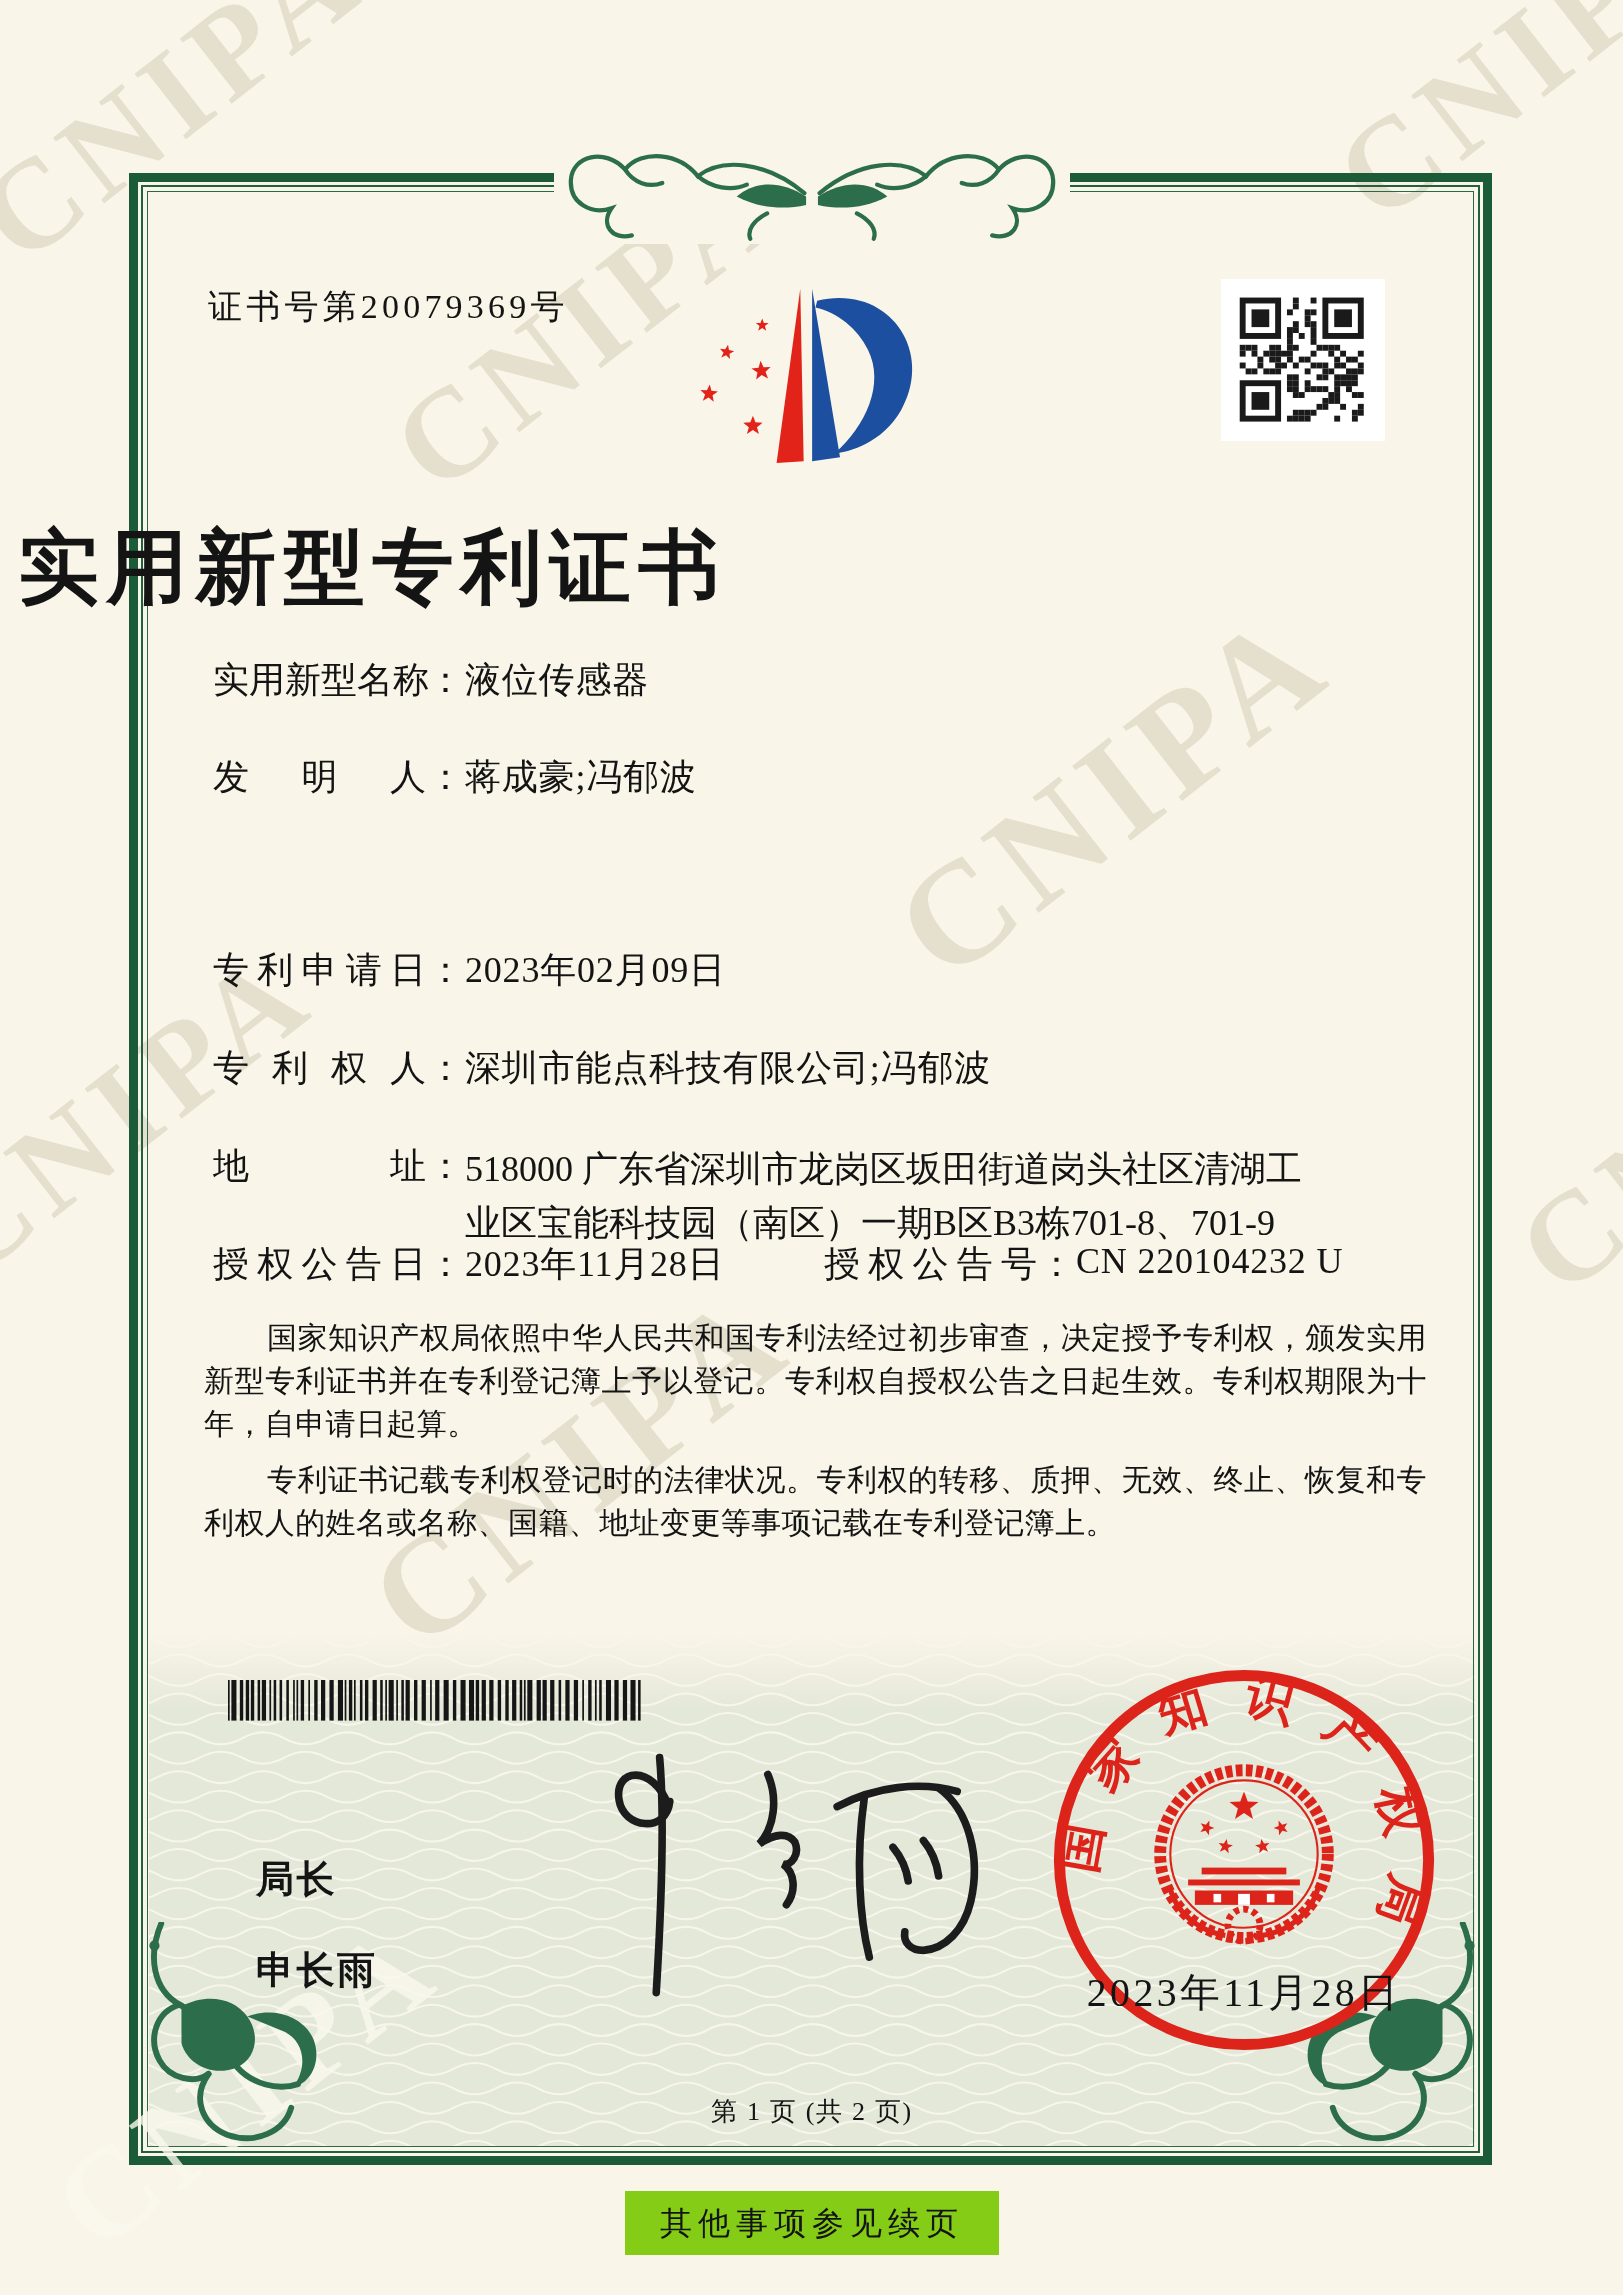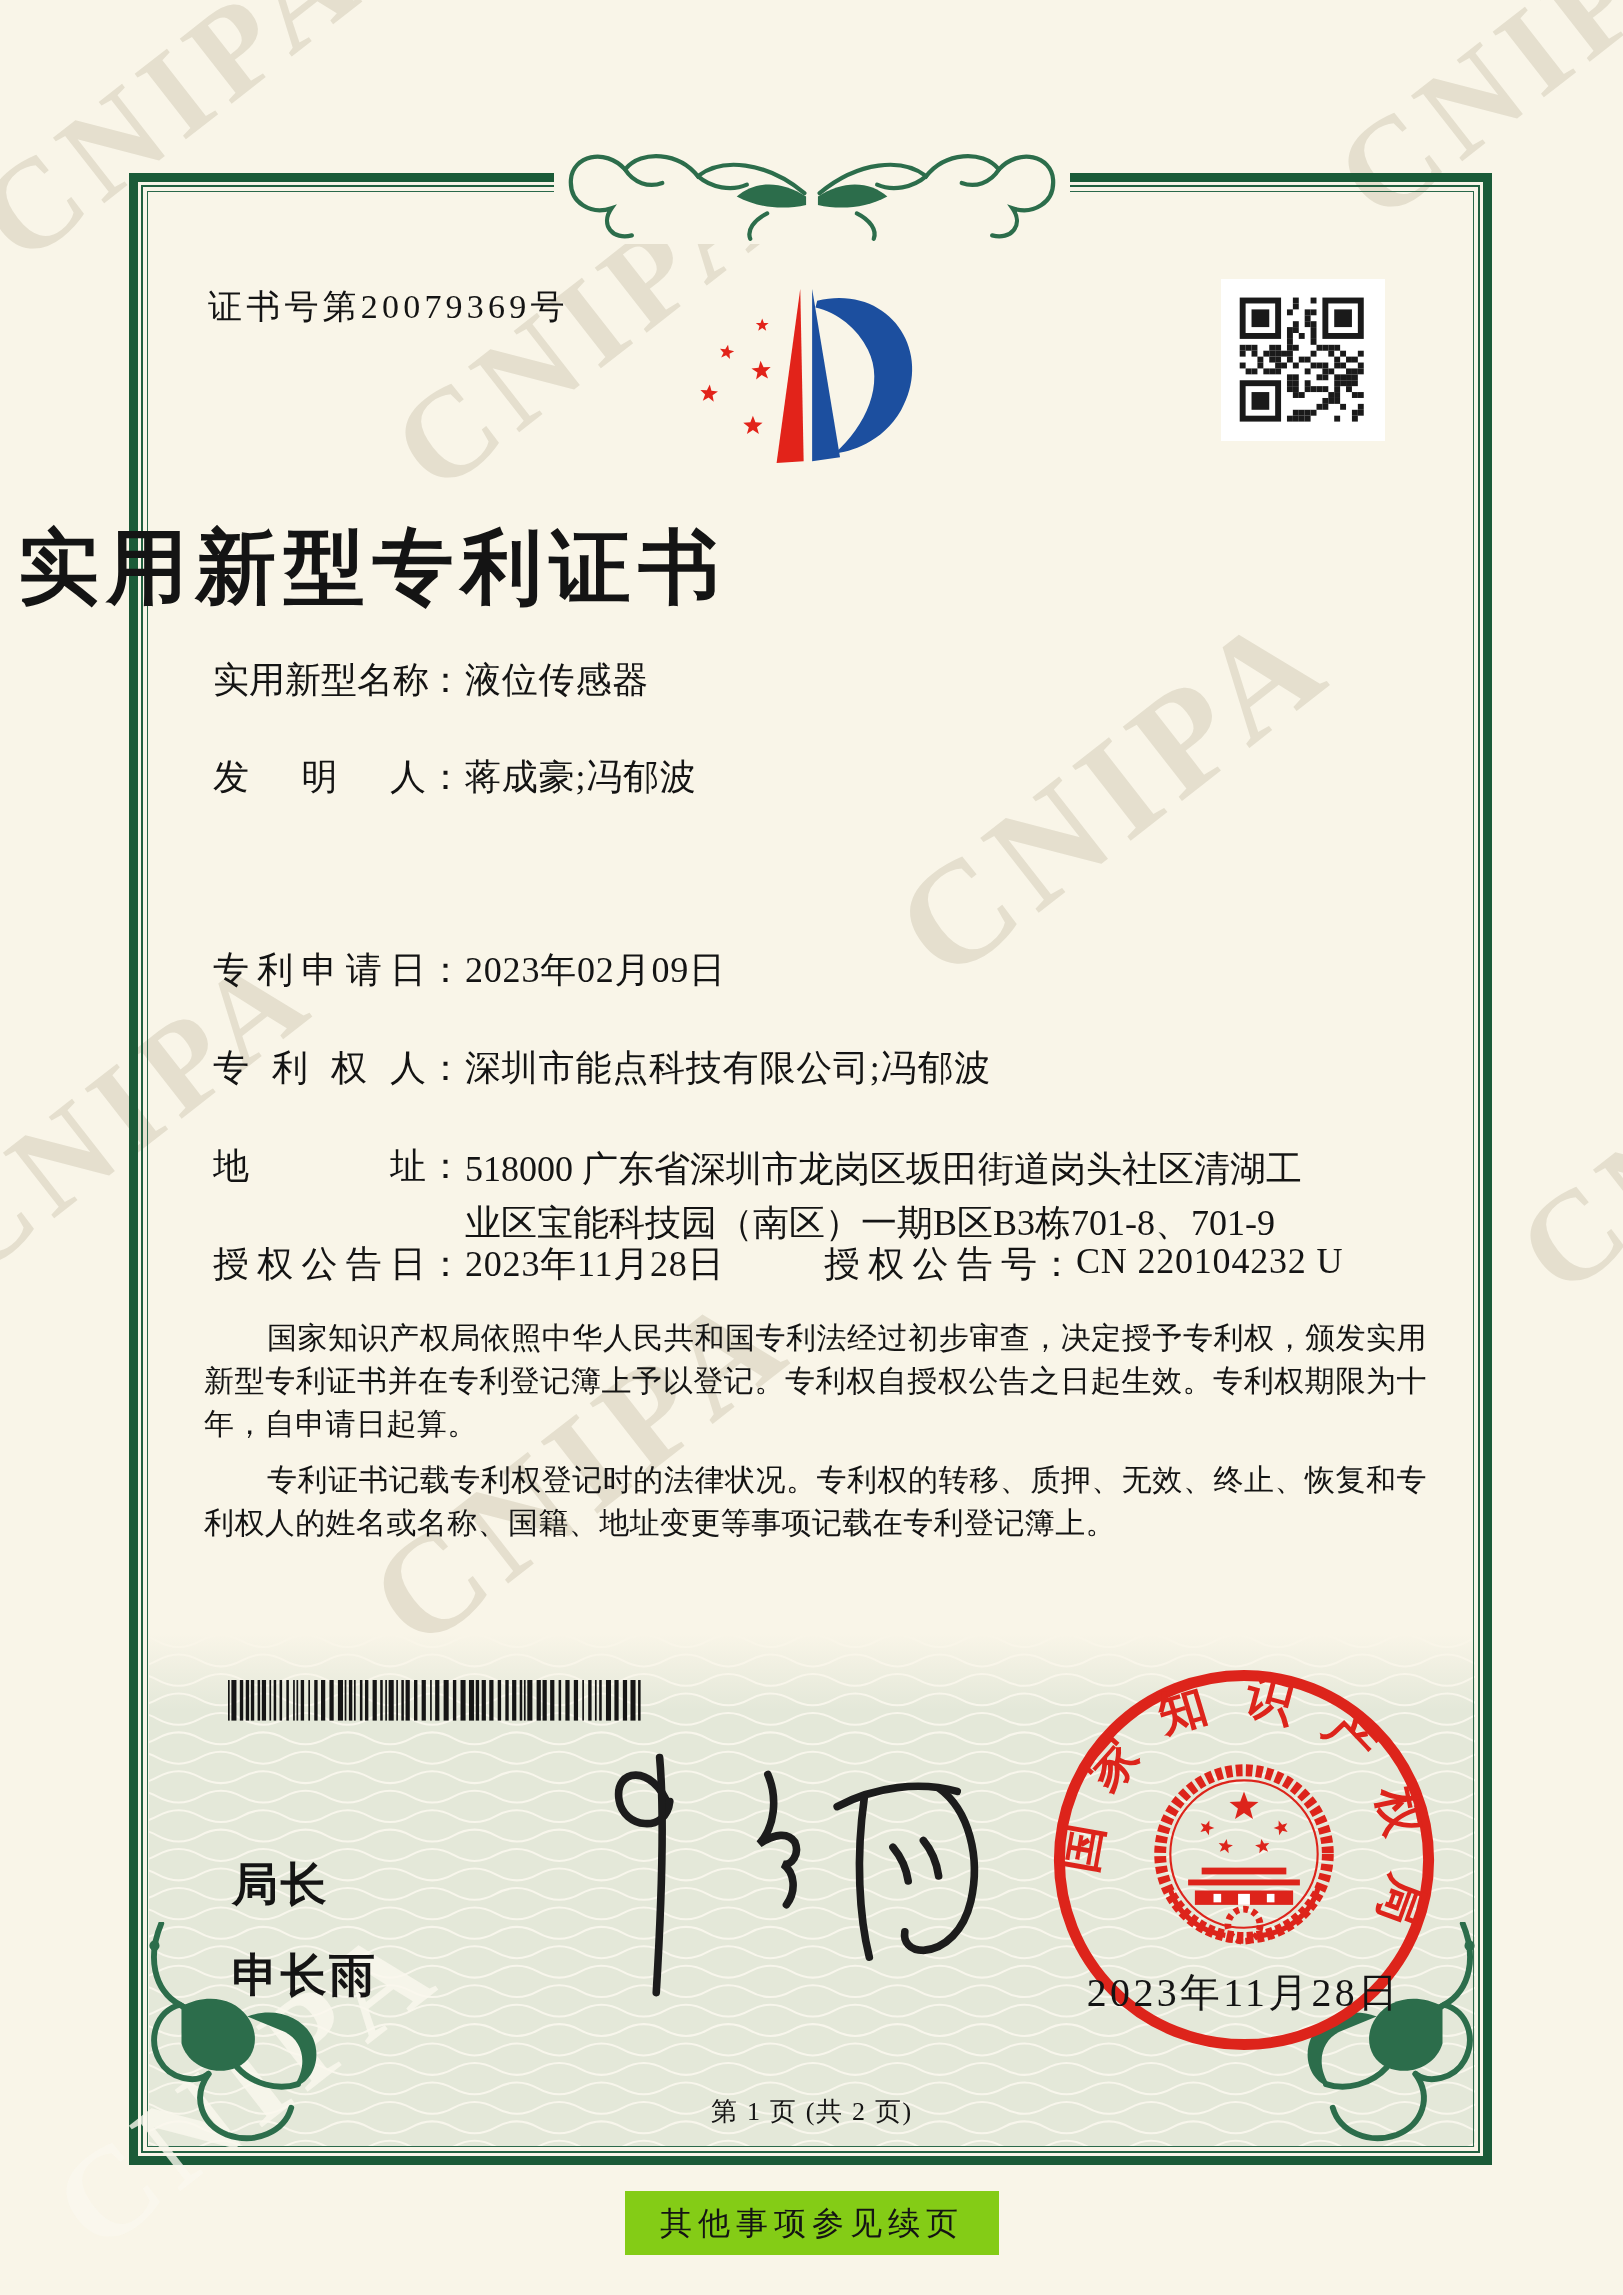--- a/index.html
+++ b/index.html
@@ -58,22 +58,22 @@
   .r5{top:1044px;}.r6{top:1142px;}.r7{top:1240px;}
 
   
   .para{position:absolute;left:204px;width:1223px;font-size:30px;line-height:43px;
         text-align:justify;text-indent:63px;z-index:5;letter-spacing:0.4px;}
   .p1{top:1316px;}
   .p2{top:1458px;}
 
   
   .barcode{position:absolute;left:228px;top:1680px;width:416px;height:44px;z-index:5;}
-  .signer{position:absolute;left:232px;z-index:5;font-family:"Liberation Sans","DejaVu Sans",sans-serif;
-          font-weight:bold;font-size:46px;letter-spacing:2.5px;text-align:right;}
+  .signer{position:absolute;left:256px;z-index:5;font-family:"Liberation Sans","DejaVu Sans",sans-serif;
+          font-weight:bold;font-size:38px;letter-spacing:2.5px;text-align:right;}
   .signer.t{top:1854px;}
   .signer.n{top:1945px;}
   .signature{position:absolute;left:541px;top:1739px;width:474px;height:279px;z-index:5;}
   .seal{position:absolute;left:1045px;top:1661px;width:398px;height:398px;z-index:6;}
   .page-info{position:absolute;left:0;right:0;top:2094px;text-align:center;font-size:26px;
              letter-spacing:1.7px;z-index:5;}
 
   .cont-note{position:absolute;left:50%;transform:translateX(-50%);top:2191px;width:374px;height:64px;
              background:#84cc16;z-index:5;text-align:center;line-height:64px;font-size:32px;letter-spacing:6px;}
 

